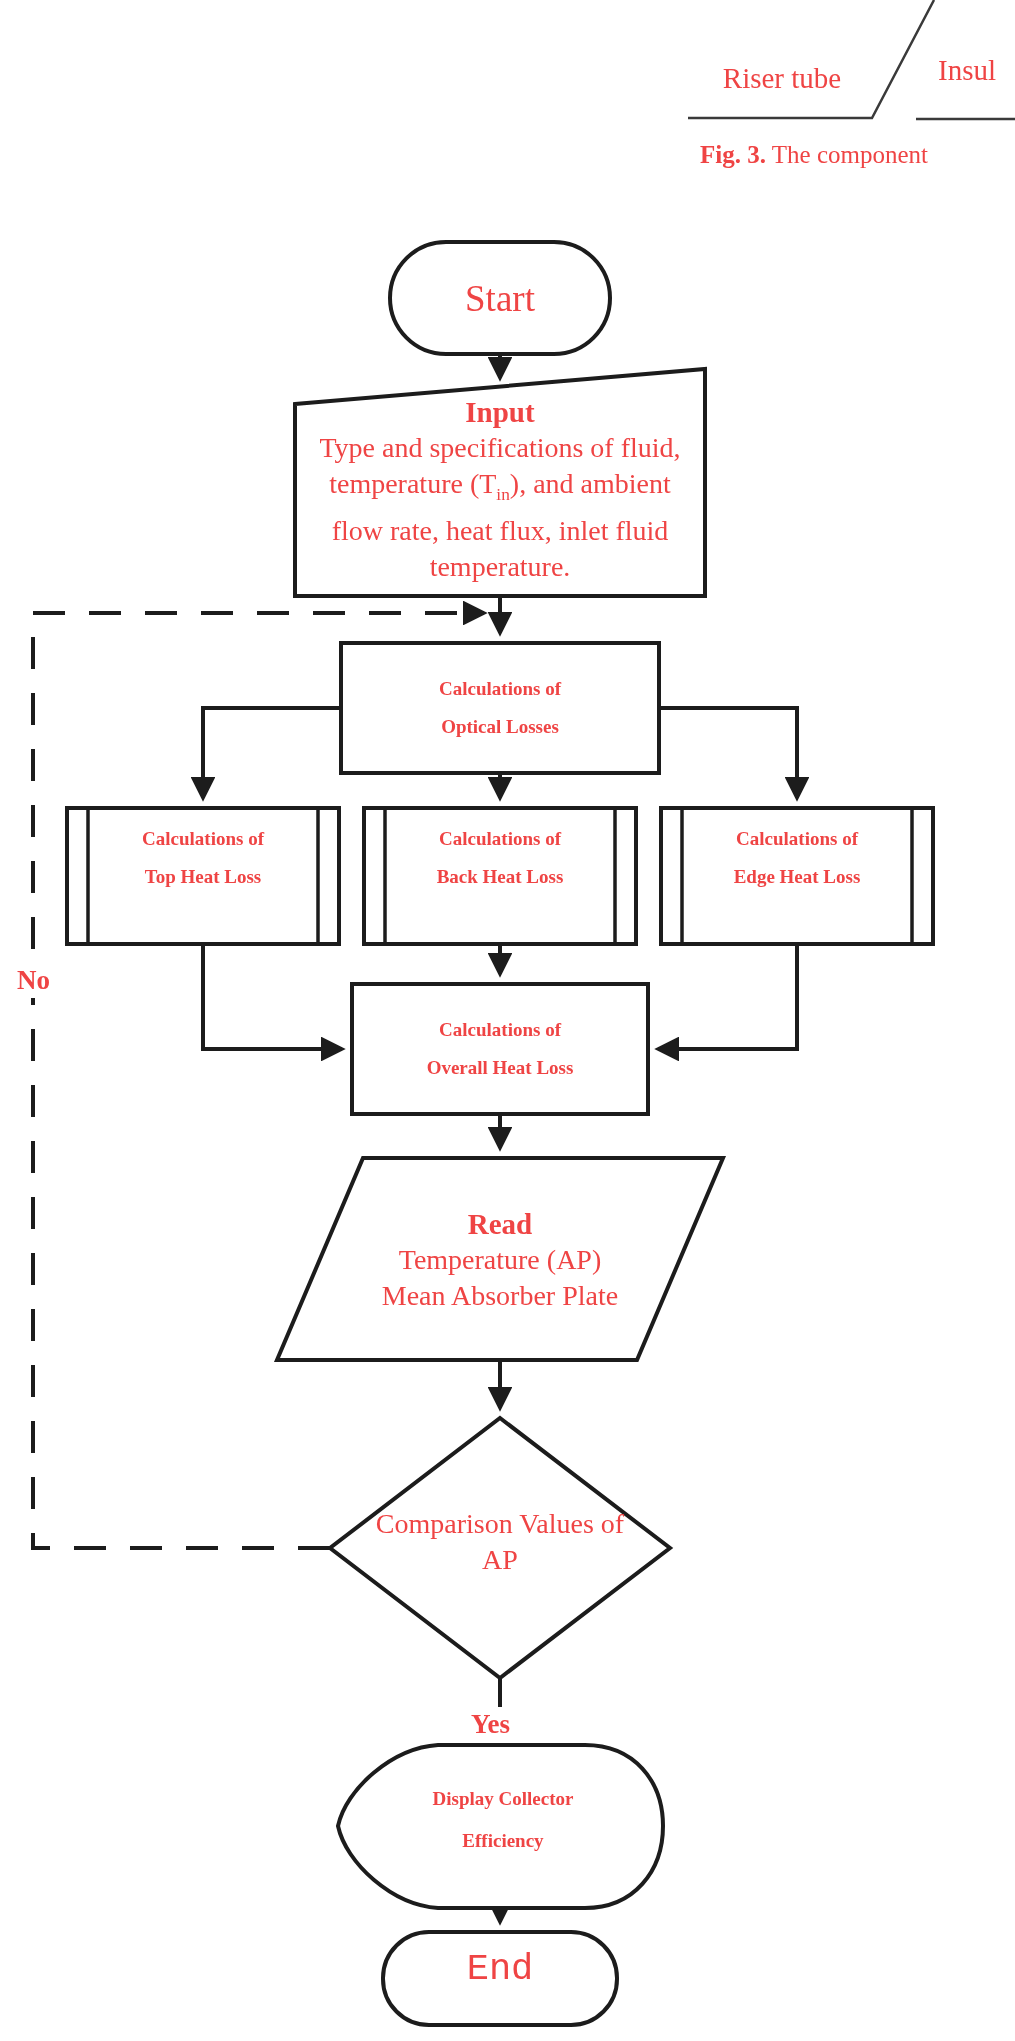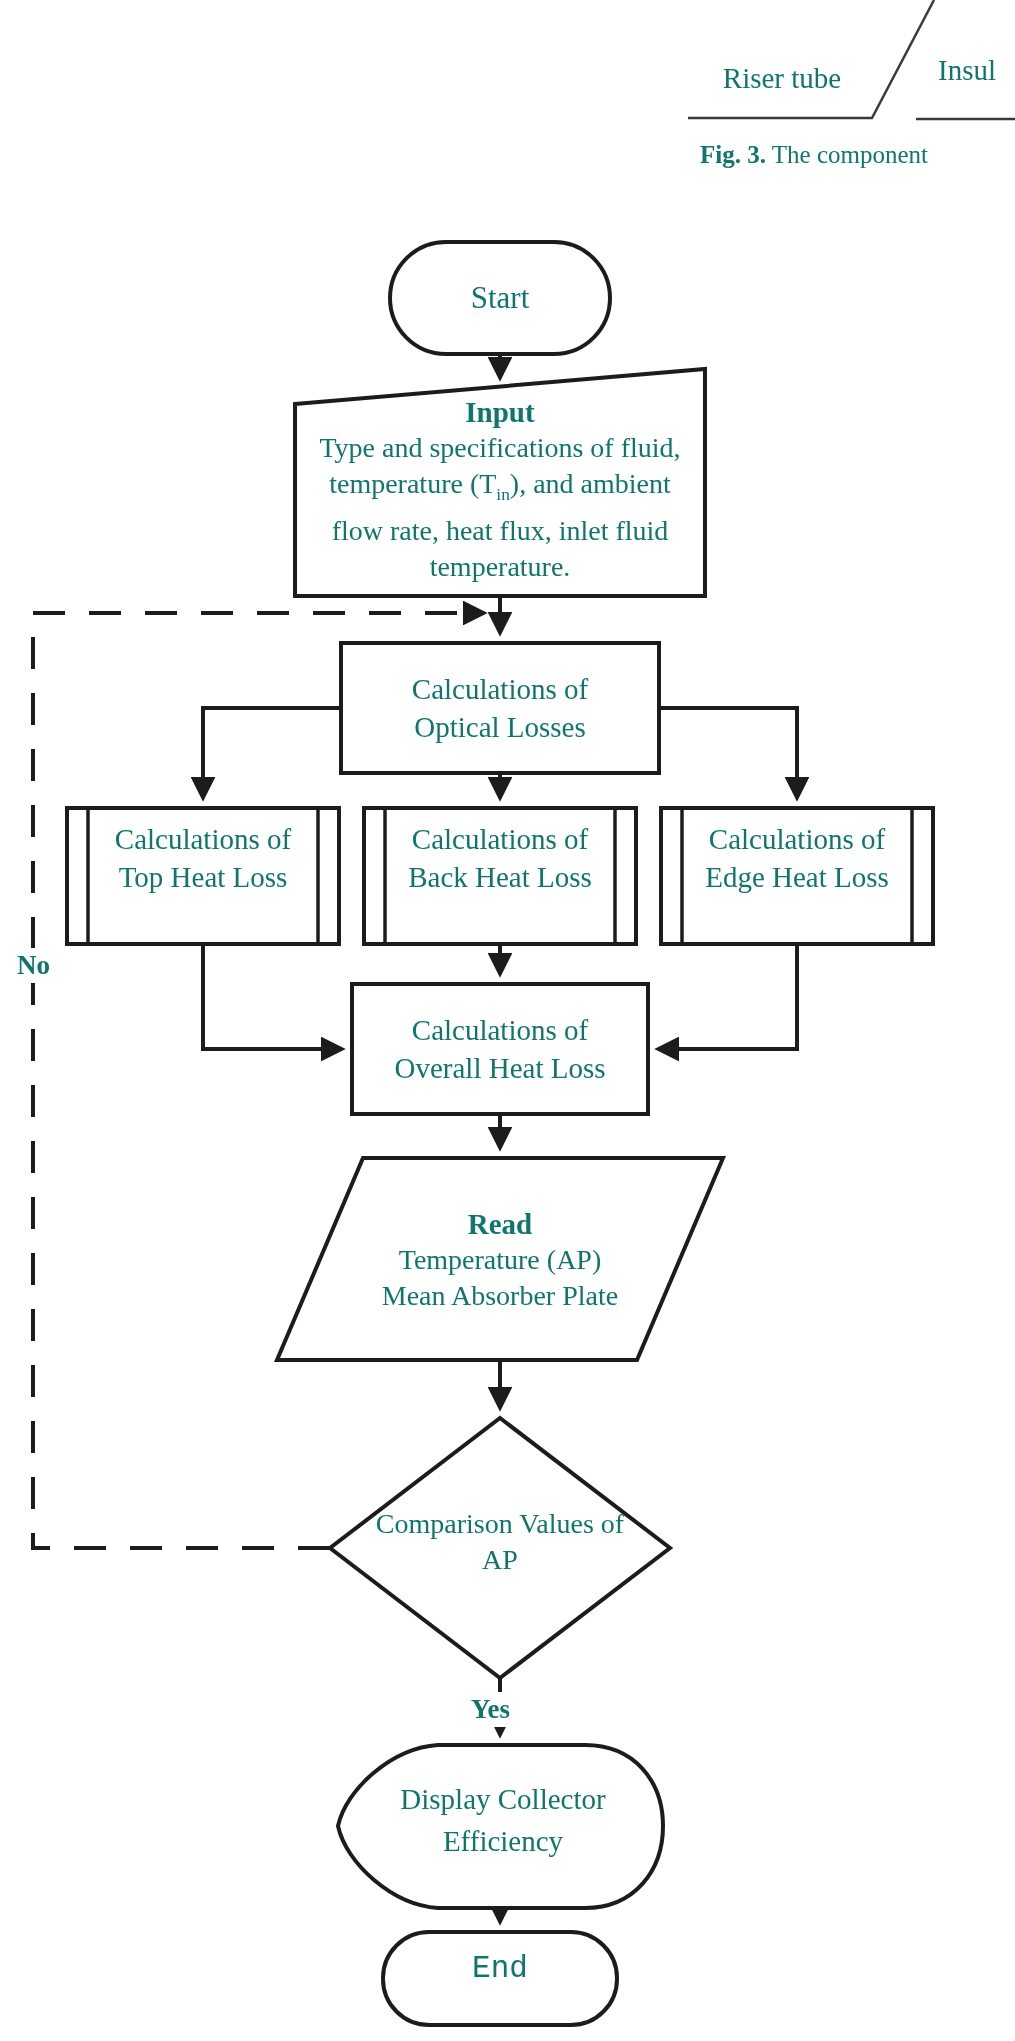--- a/index.html
+++ b/index.html
@@ -1,29 +1,29 @@
 <!DOCTYPE html>
 <html><head>
 <meta charset="utf-8">
 <style>
   html,body { margin:0; padding:0; background:#ffffff; }
   .page {
     position:relative; width:1015px; height:2041px;
     background:#ffffff; overflow:hidden;
     font-family:"Liberation Serif","DejaVu Serif",serif;
-    color:#0f766e;
+    color:#ef4444;
   }
   .chart-svg { position:absolute; left:0; top:0; width:1015px; height:2041px; }
-  .lbl { position:absolute; text-align:center; line-height:1.3; white-space:nowrap; }
+  .lbl { position:absolute; text-align:center; line-height:1.3; white-space:nowrap;margin-top:15px; }
   .blk { position:absolute; text-align:center; }
   .blk div { white-space:nowrap; }
   .b { font-weight:bold; }
   .fs28 { font-size:28px; line-height:36px; }
-  .fs29 { font-size:29px; line-height:38px; }
-  .fs31 { font-size:31px; }
+  .fs29 { font-size:19px; line-height:38px;font-weight:bold; }
+  .fs31 { font-size:37px; }
   .flexc { display:flex; flex-direction:column; align-items:center; justify-content:center; }
   .tag { background:#ffffff; padding:0 3px; font-weight:bold; font-size:27px; }
   .caption { position:absolute; left:700px; top:141px; width:340px;
              font-size:25px; white-space:nowrap; overflow:hidden; }
   .fragtext { position:absolute; font-size:29px; white-space:nowrap; }
   sub.tsub { font-size:0.62em; }
 </style>
 </head>
 <body>
 

